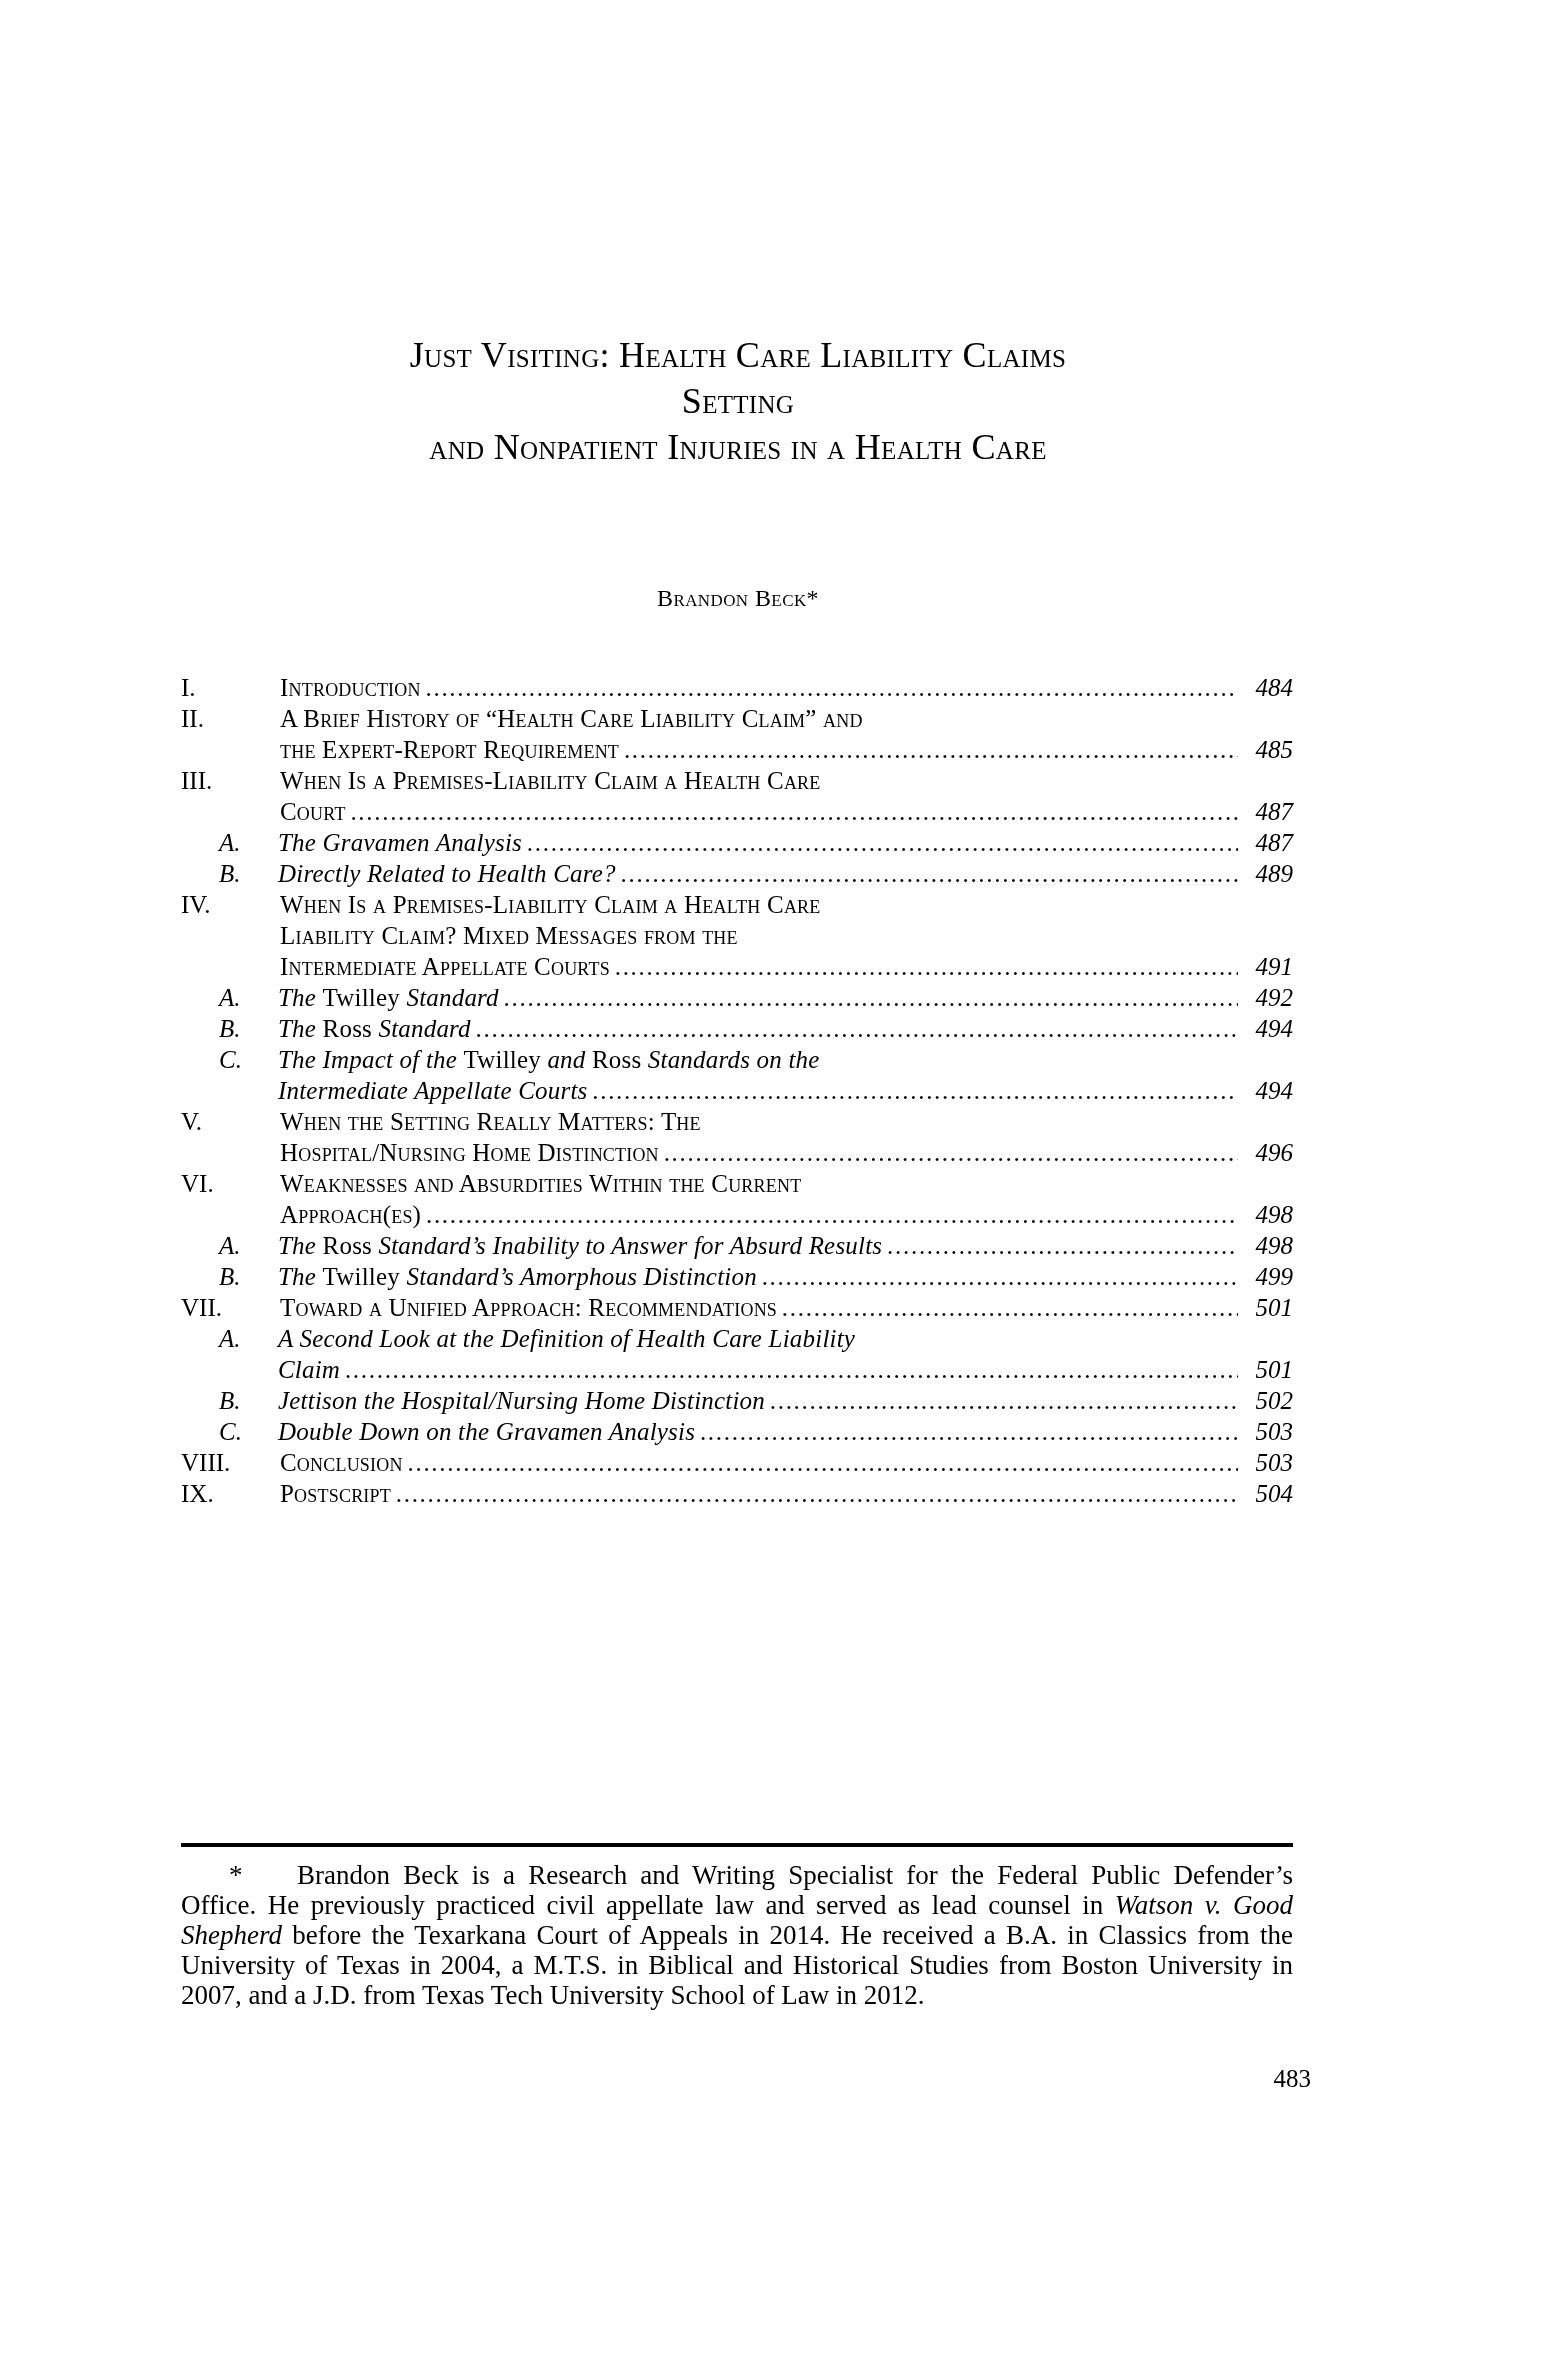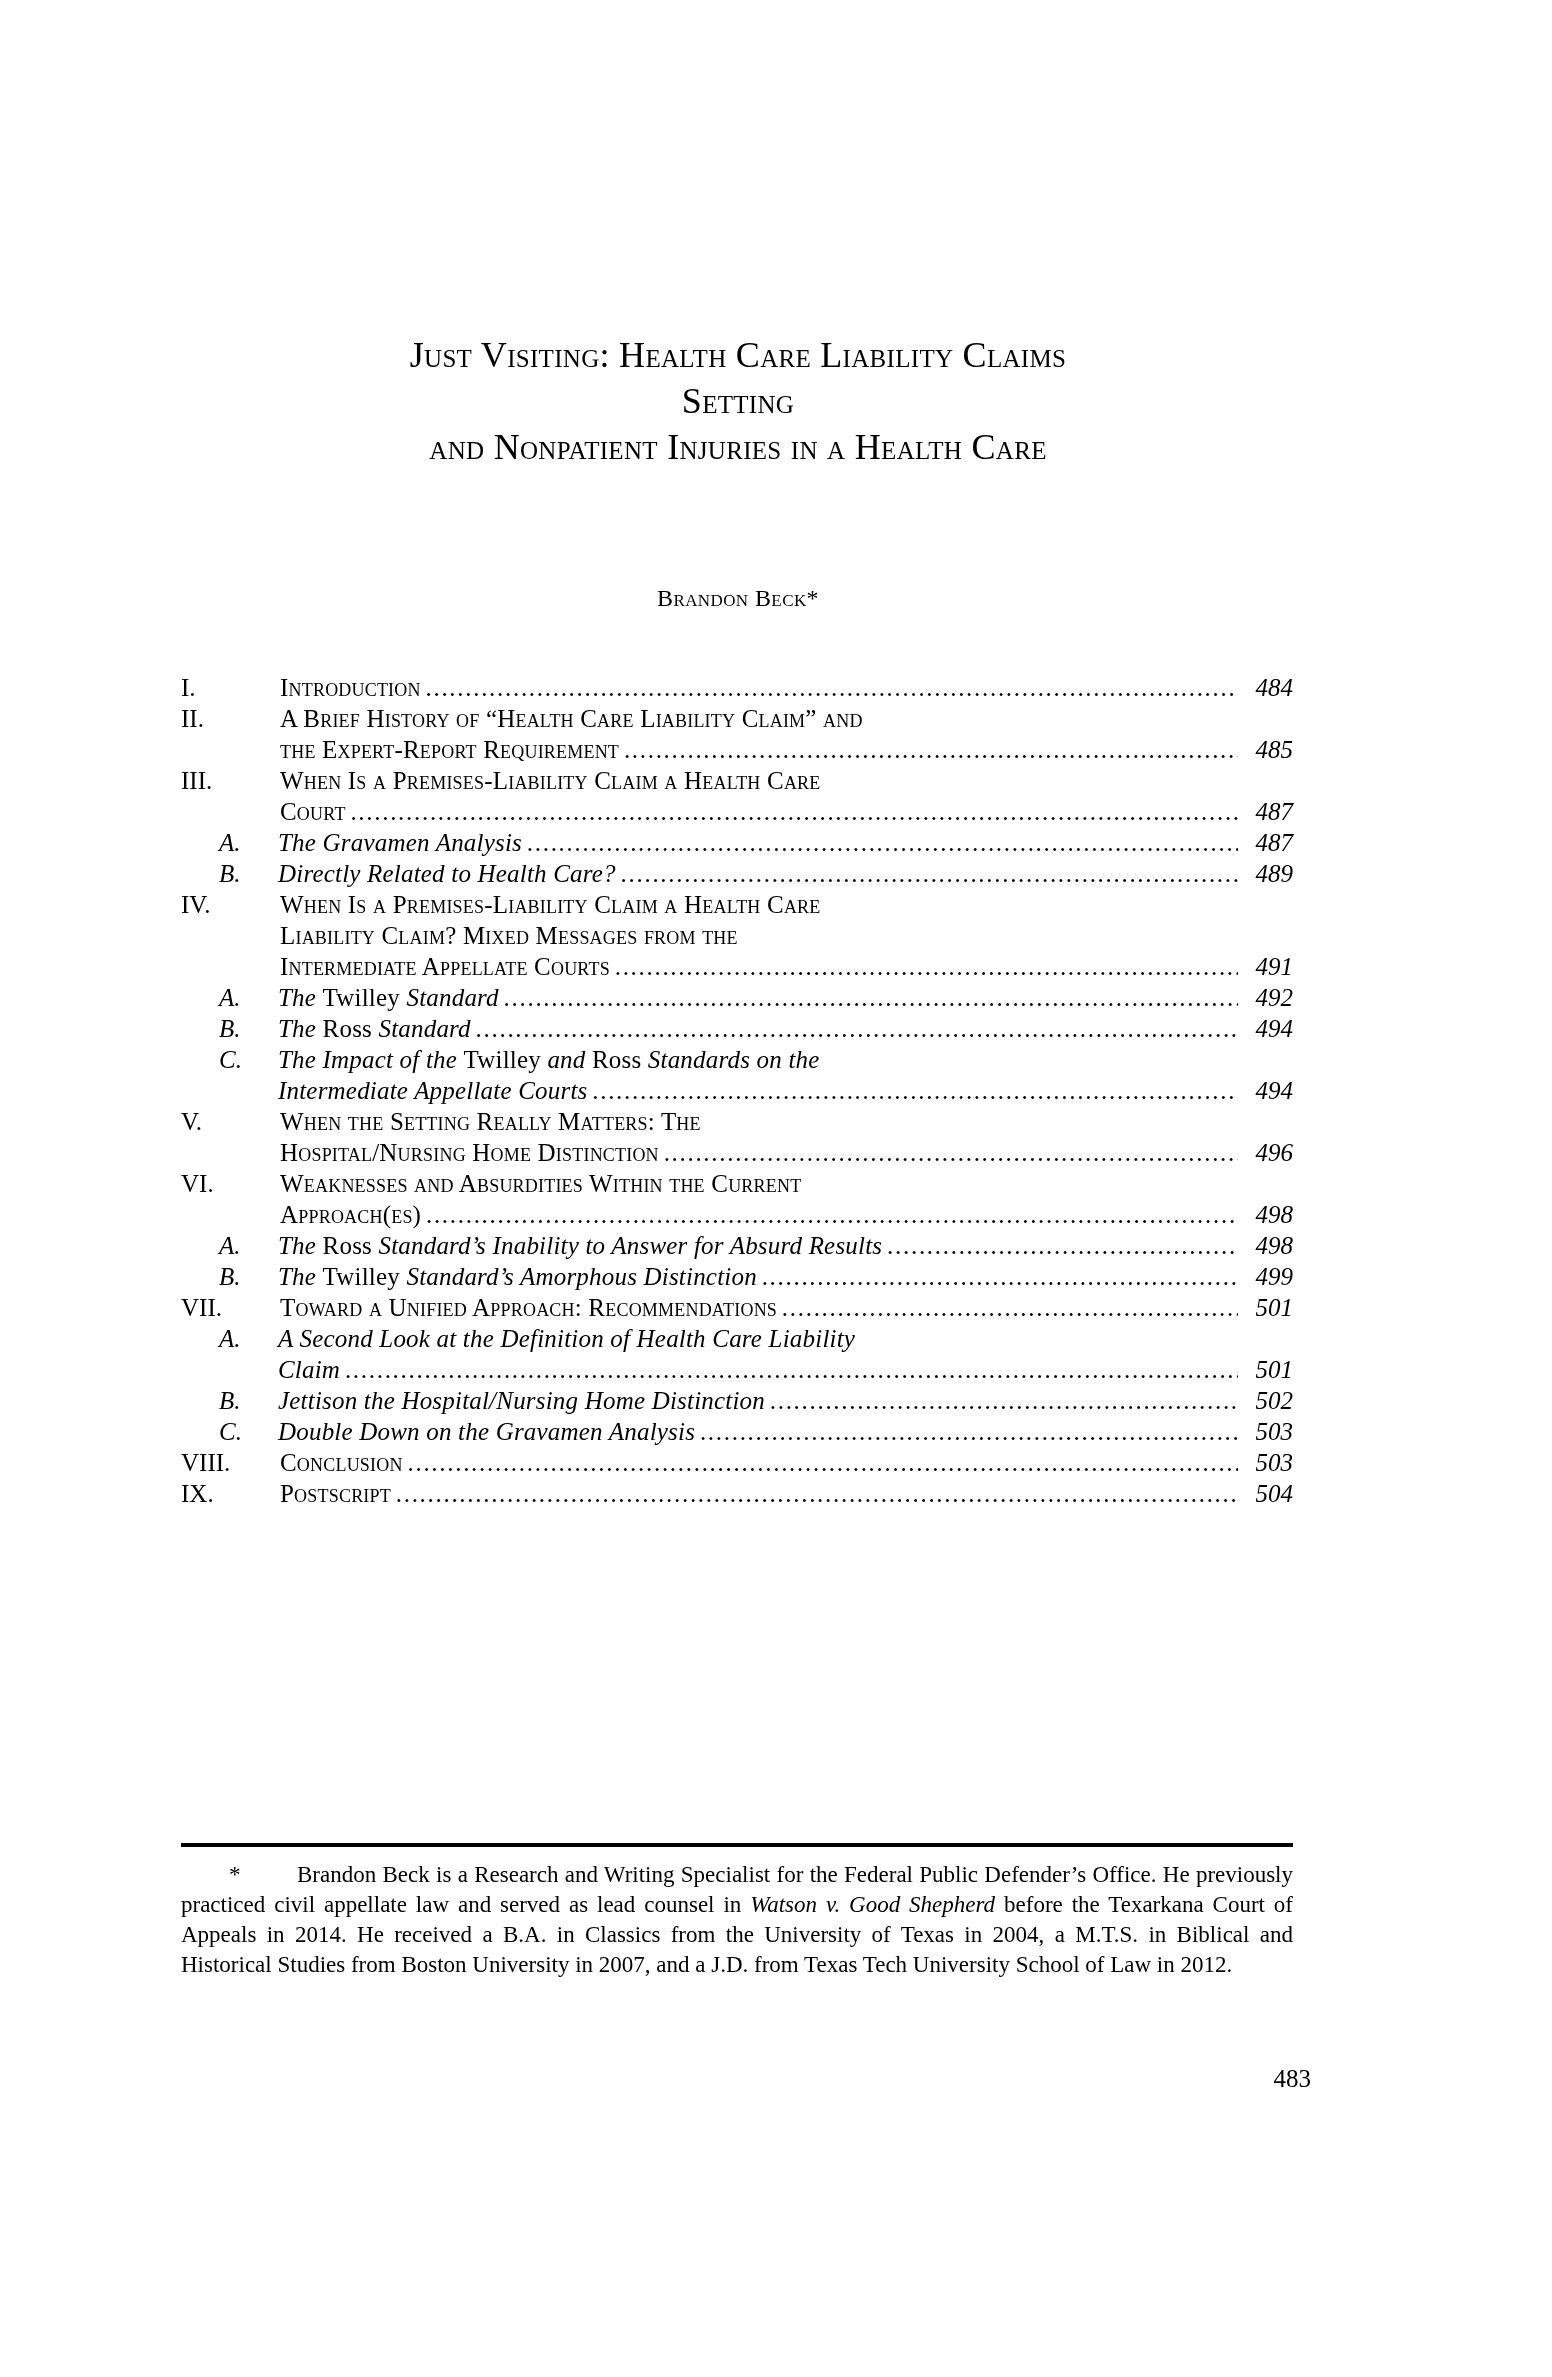--- a/index.html
+++ b/index.html
@@ -118,21 +118,21 @@
     top: 1843px;
     width: 1112px;
     height: 4px;
     background: #000000;
   }
   .footnote {
     position: absolute;
     left: 181px;
     top: 1860px;
     width: 1112px;
-    font-size: 23px;
+    font-size: 27px;
     line-height: 30px;
     text-align: justify;
     text-indent: 0;
   }
   .footnote .fn-first {
     display: inline-block;
     width: 48px;
   }
   .footnote .fn-star {
     display: inline-block;

